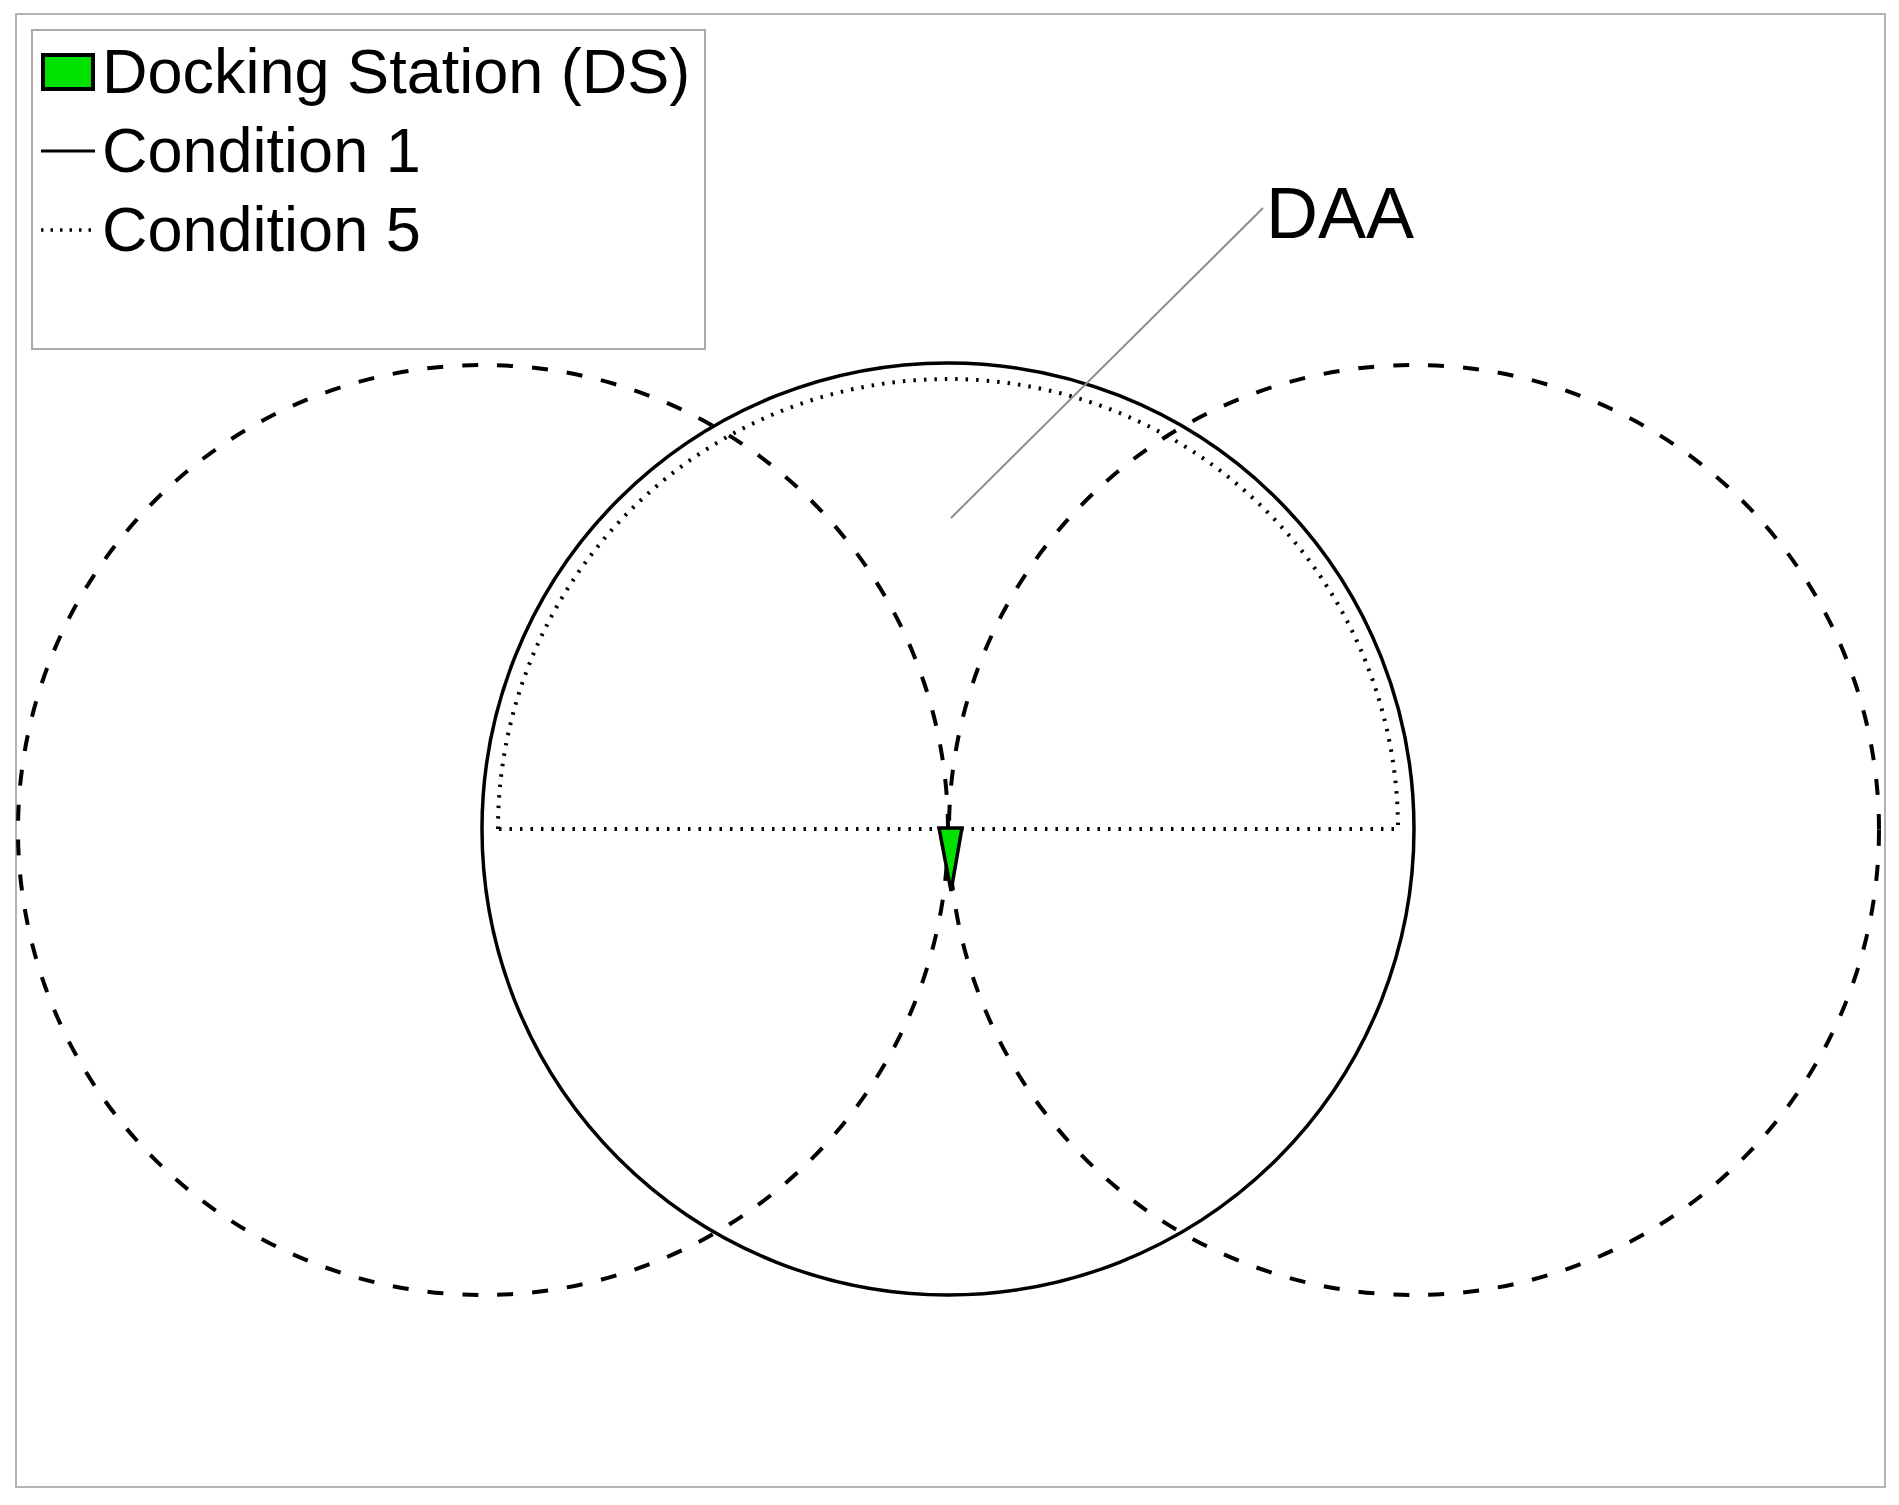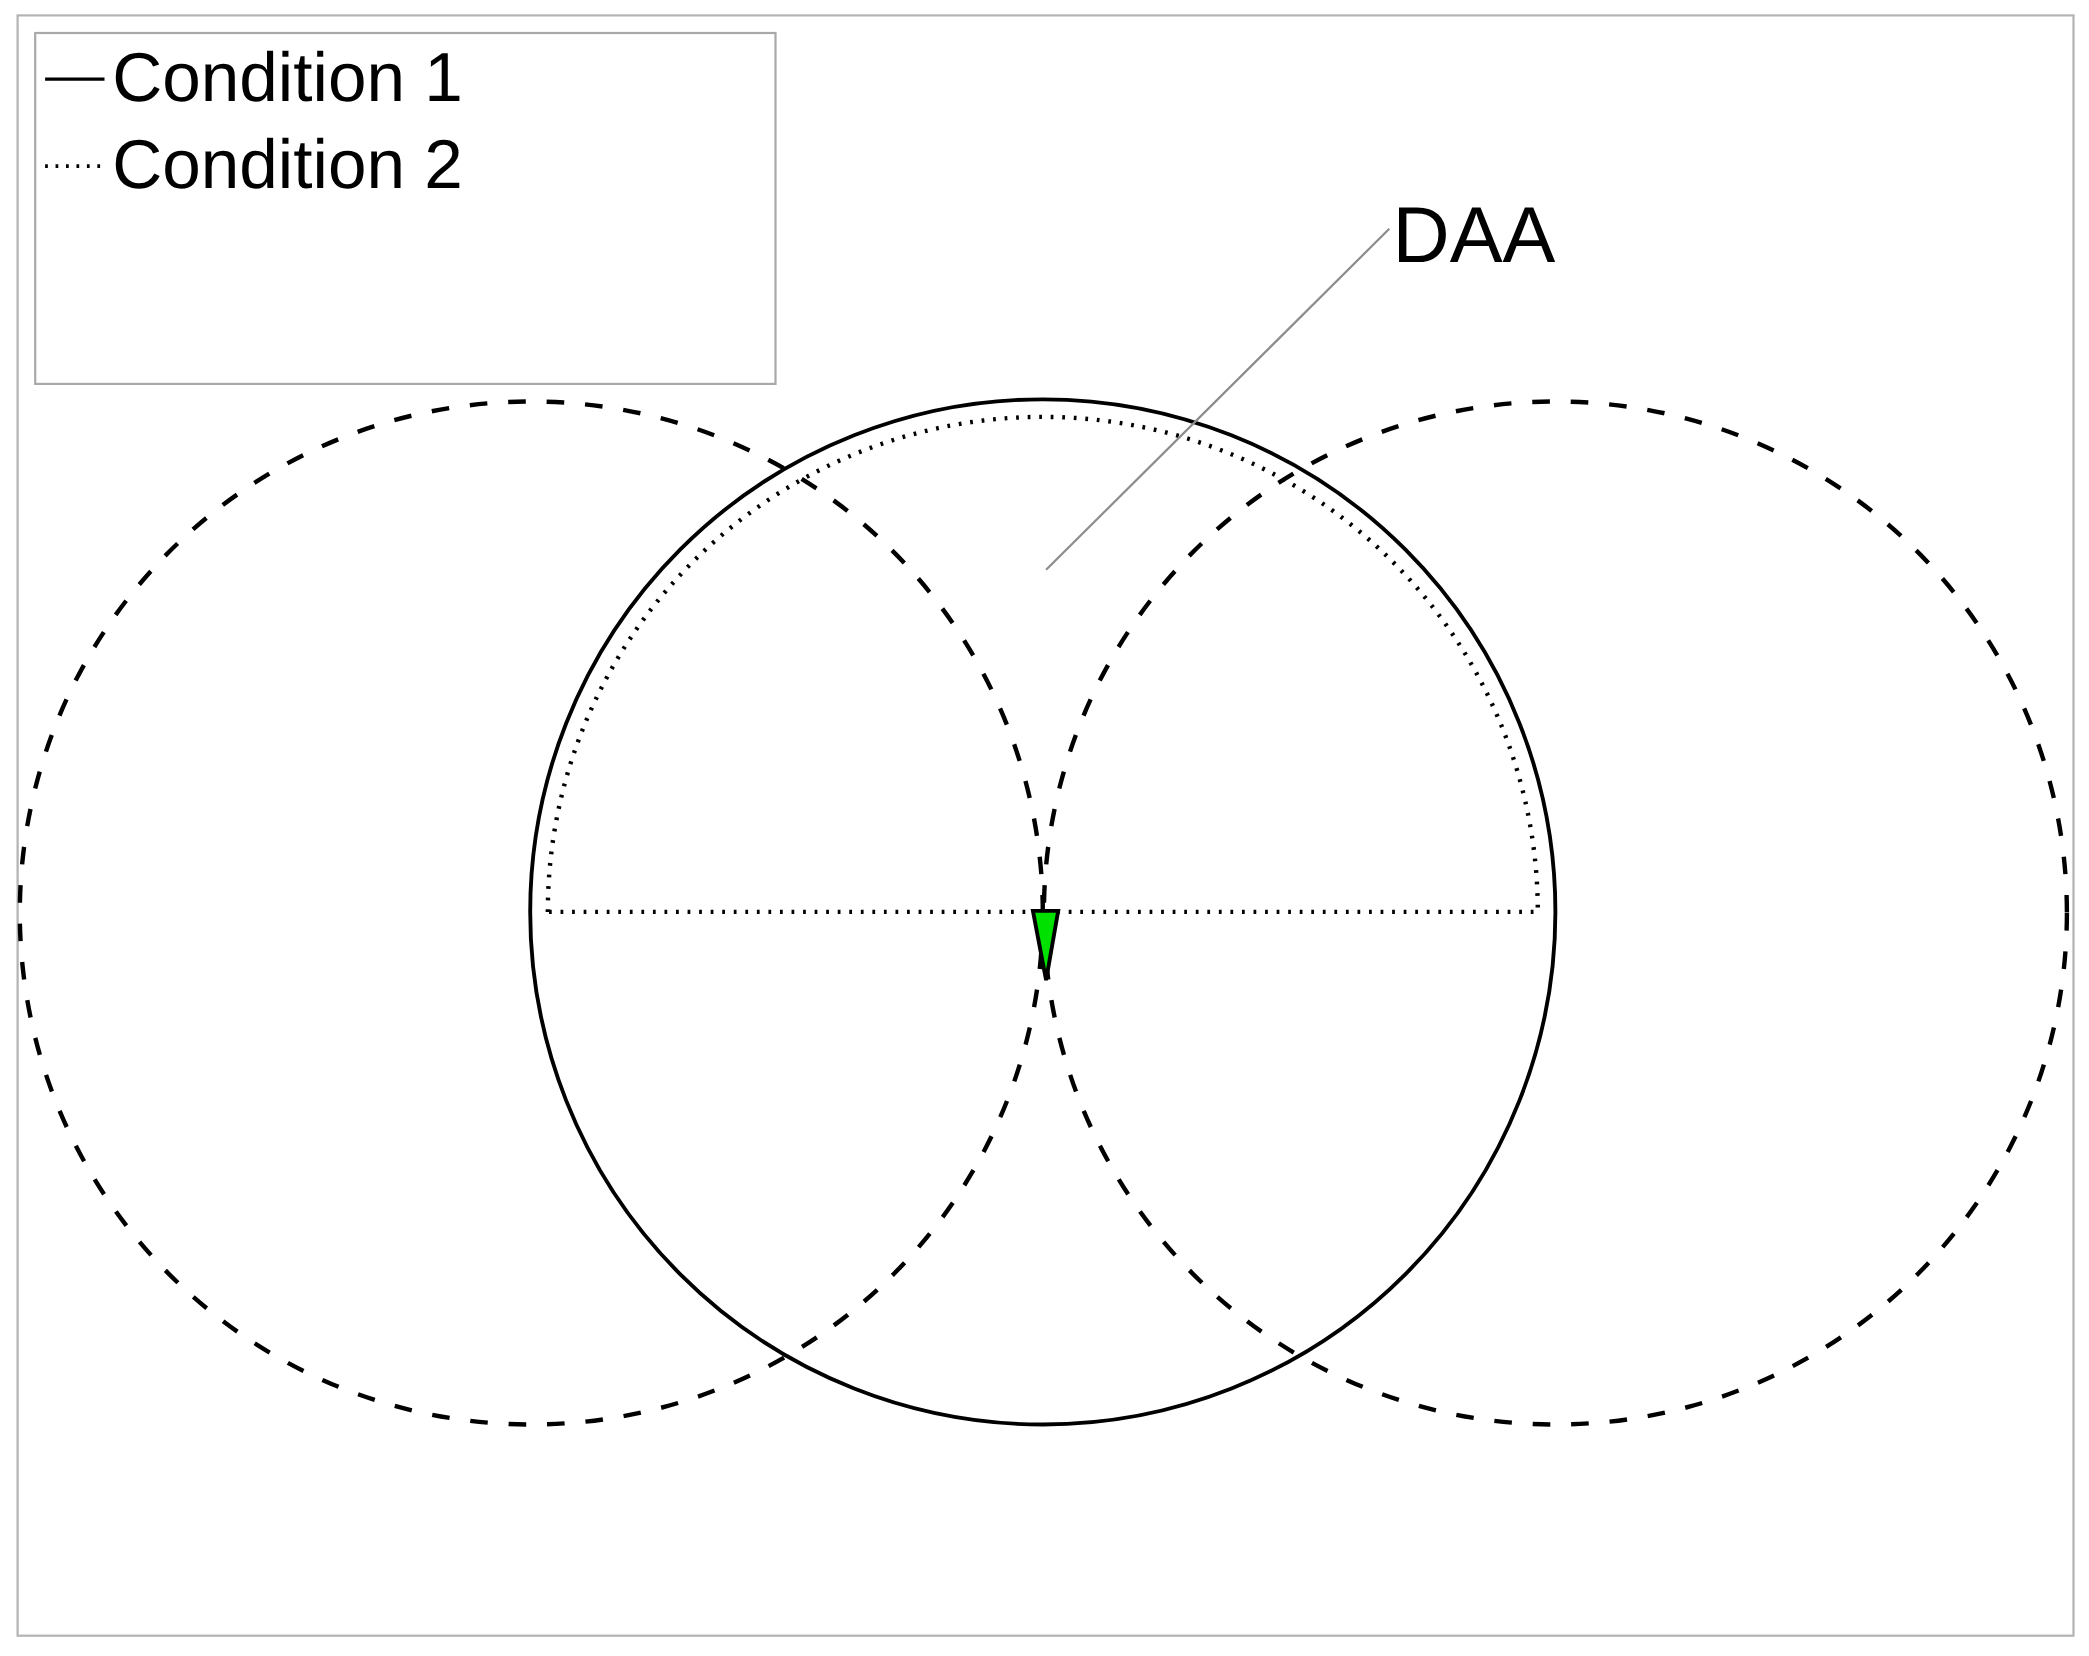--- a/index.html
+++ b/index.html
@@ -112,30 +112,36 @@
 
     <line class="leader" x1="1263" y1="208" x2="951" y2="518" stroke="#8c8c8c"></line>
 
     <text class="daa-text" x="1266" y="238" font-size="72">DAA</text>
 
     <polygon class="ds-marker" points="939,828 962,828 951,891" fill="#00e100"></polygon>
   </svg>
 
   <div class="legend">
 
+    <div class="legend-row">
+      <svg class="legend-swatch" viewBox="0 0 58 52">
+        <rect x="4" y="9" width="50" height="34" fill="#00e100"></rect>
+      </svg>
+      <span class="legend-label">Docking Station (DS)</span>
+    </div>
 
     <div class="legend-row">
       <svg class="legend-swatch" viewBox="0 0 58 52">
         <line class="sw-solid" x1="2" y1="26" x2="56" y2="26"></line>
       </svg>
       <span class="legend-label">Condition 1</span>
     </div>
 
     <div class="legend-row">
       <svg class="legend-swatch" viewBox="0 0 58 52">
         <line class="sw-dotted" x1="2" y1="26" x2="56" y2="26" stroke-dasharray="2.5 7"></line>
       </svg>
-      <span class="legend-label">Condition 2</span>
+      <span class="legend-label">Condition 5</span>
     </div>
 
 
   </div>
 </div>
 
 </body></html>

